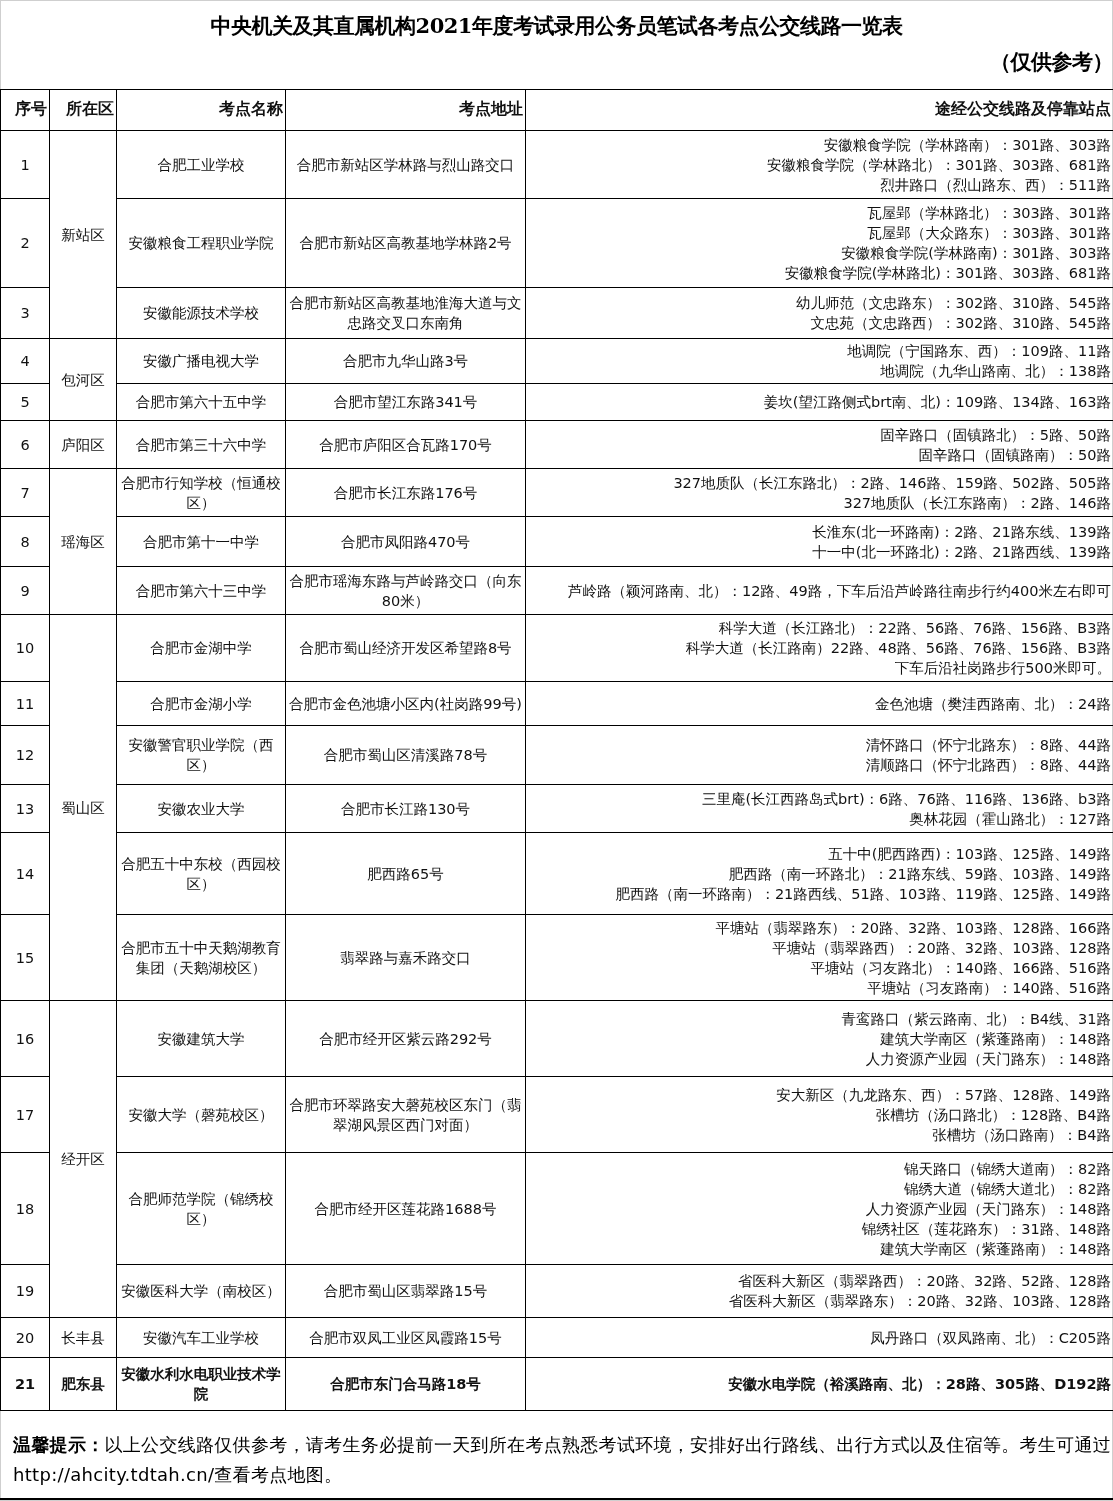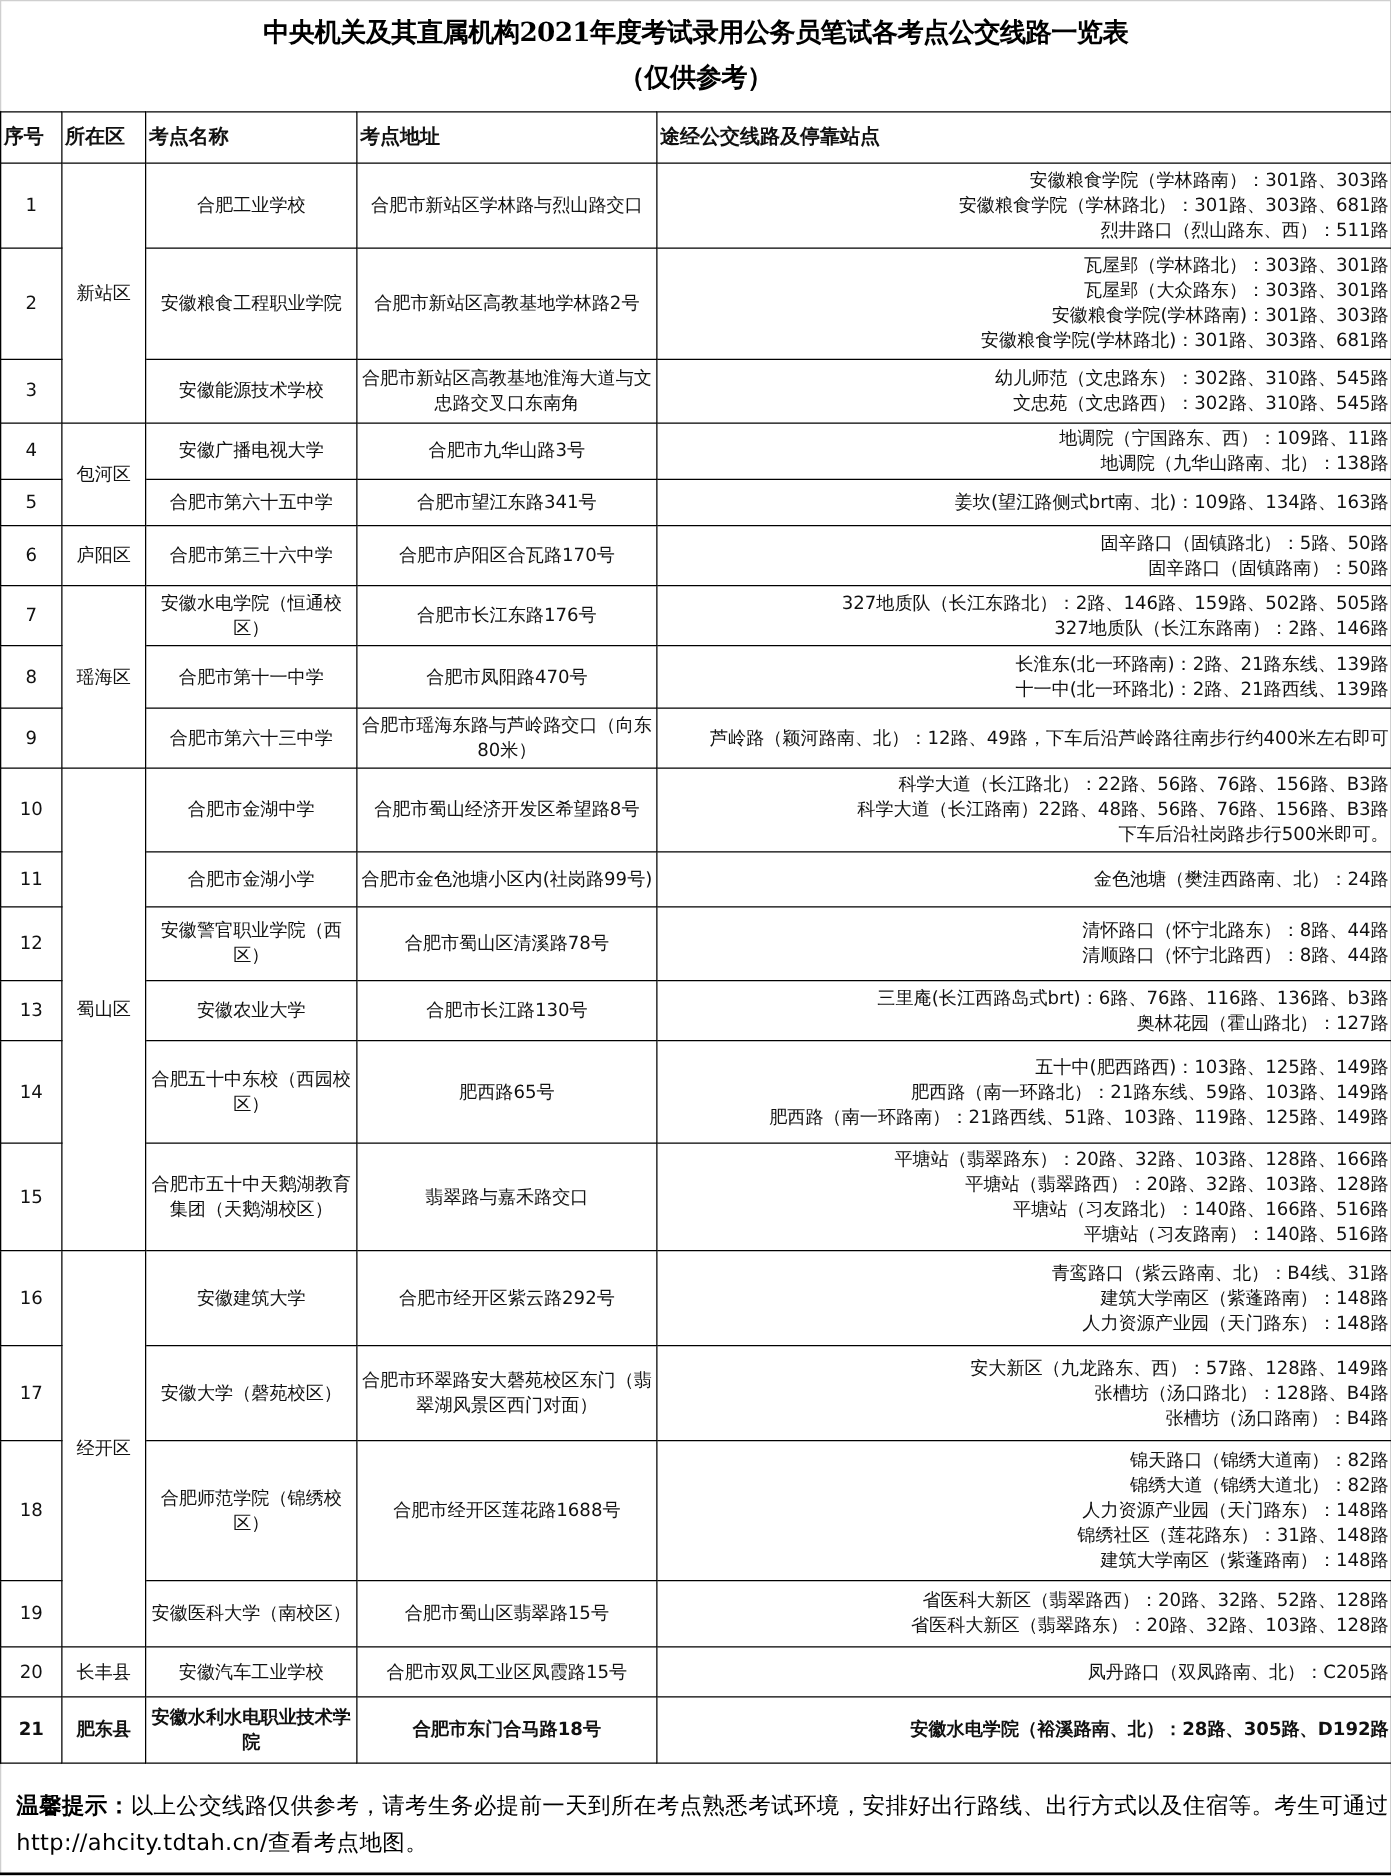--- a/index.html
+++ b/index.html
@@ -3,27 +3,27 @@
 <meta charset="utf-8">
 <style>
   html, body { margin: 0; padding: 0; background: #ffffff; }
   body { width: 1113px; height: 1501px; position: relative; overflow: hidden;
          font-family: "DejaVu Sans", sans-serif; color: #111; }
   .frame { position: absolute; left: 0; top: 0; width: 1111px; height: 1499px;
            border: 1px solid #cfcfcf; }
   .title { position: absolute; left: 0; top: 8px; width: 1113px; text-align: center;
            font-family: "DejaVu Serif", serif; font-weight: bold; font-size: 21px;
            line-height: 36px; letter-spacing: -0.5px; color: #000; }
-  .title .sub { display: block; }
+  .title .sub { display: block; text-align: right; }
   table.grid { position: absolute; left: 0; top: 89px; width: 1113px;
                border-collapse: collapse; table-layout: fixed; }
   table.grid th, table.grid td { border: 1.5px solid #000; padding: 0 2px;
                font-size: 14.5px; line-height: 20px; vertical-align: middle; }
   table.grid th { font-family: Liberation Mono, monospace; font-weight: bold; font-size: 16px;
-                  text-align: left; height: 40px; }
+                  text-align: right; height: 40px; }
   td.c { text-align: center; }
   td.routes { text-align: right; padding-left: 4px; }
   td.routes div { white-space: nowrap; }
   td.routes div.wrap { white-space: normal; }
   .footer { position: absolute; left: 13px; top: 1430px; width: 1105px;
             font-size: 18px; line-height: 30px; letter-spacing: 0.3px; color: #000000; }
   .footer .lead { font-weight: bold; }
   .bottom-line { position: absolute; left: 0; top: 1498px; width: 1113px; height: 2px; background: #000; }
 </style>
 </head>
@@ -109,21 +109,21 @@
         <td class="c">合肥市第三十六中学</td>
         <td class="c">合肥市庐阳区合瓦路170号</td>
         <td class="routes">
           <div>固辛路口（固镇路北）：5路、50路</div>
           <div>固辛路口（固镇路南）：50路</div>
         </td>
       </tr>
       <tr style="height: 48px;">
         <td class="c">7</td>
         <td class="c" rowspan="3">瑶海区</td>
-        <td class="c">安徽水电学院（恒通校区）</td>
+        <td class="c">合肥市行知学校（恒通校区）</td>
         <td class="c">合肥市长江东路176号</td>
         <td class="routes">
           <div>327地质队（长江东路北）：2路、146路、159路、502路、505路</div>
           <div>327地质队（长江东路南）：2路、146路</div>
         </td>
       </tr>
       <tr style="height: 50px;">
         <td class="c">8</td>
         <td class="c">合肥市第十一中学</td>
         <td class="c">合肥市凤阳路470号</td>

